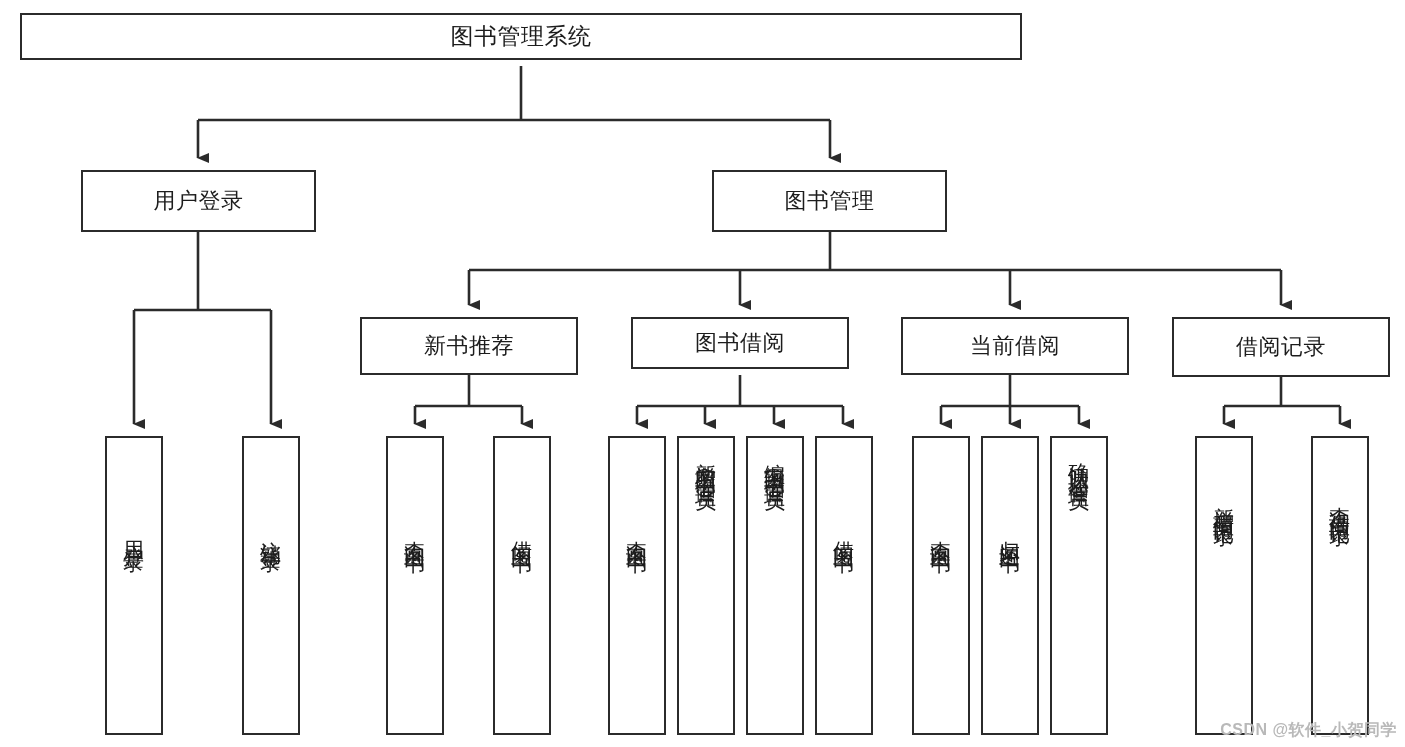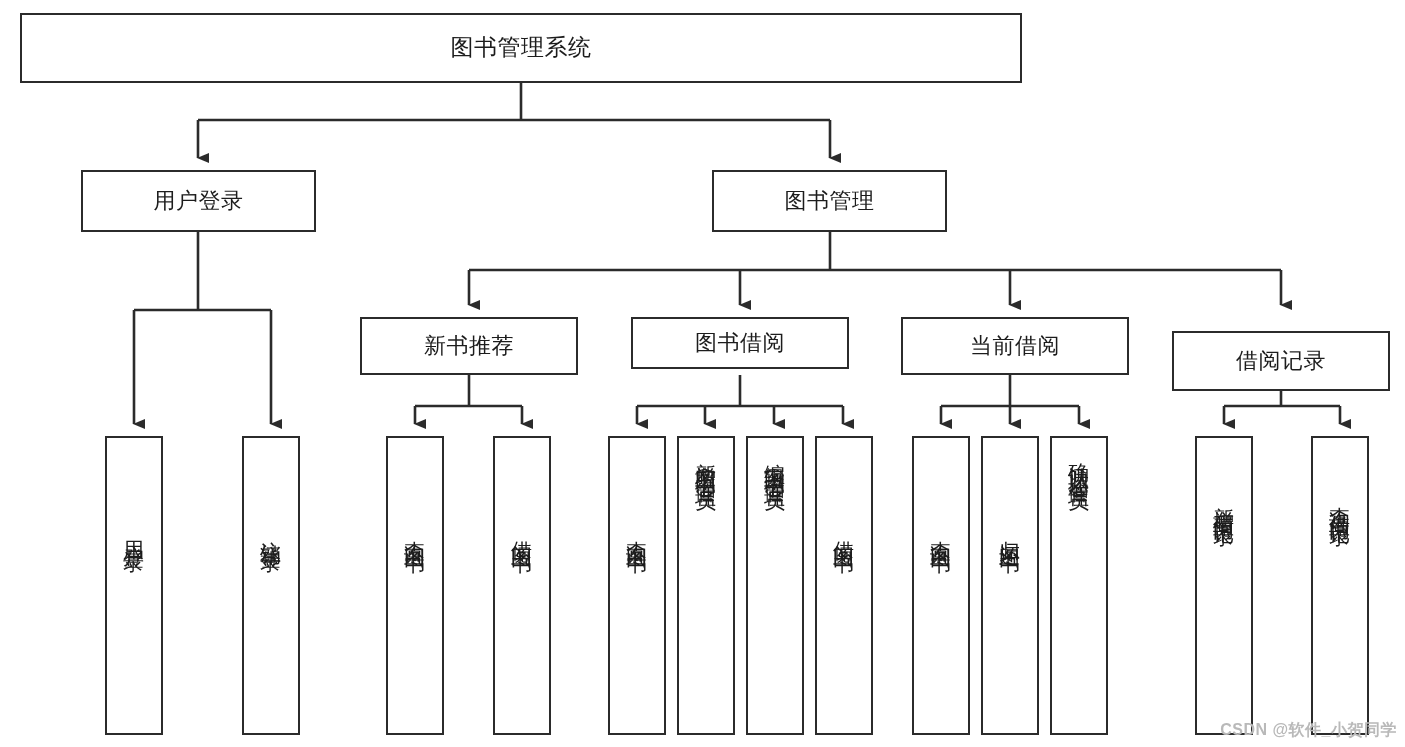--- a/index.html
+++ b/index.html
@@ -118,41 +118,41 @@
       <path d="M1010,406 L1010,424" marker-end="url(#arw)"></path>
       <path d="M1079,406 L1079,424" marker-end="url(#arw)"></path>
 
       <path d="M1281,375 L1281,406"></path>
       <path d="M1224,406 L1340,406"></path>
       <path d="M1224,406 L1224,424" marker-end="url(#arw)"></path>
       <path d="M1340,406 L1340,424" marker-end="url(#arw)"></path>
     </g>
   </svg>
 
-  <div class="node horiz root" style="left:20px; top:13px; width:1002px; height:70px;">
+  <div class="node horiz root" style="left:20px; top:13px; width:1002px; height:47px;">
     <span class="label">图书管理系统</span>
   </div>
 
   <div class="node horiz" style="left:81px; top:170px; width:235px; height:62px;">
     <span class="label">用户登录</span>
   </div>
   <div class="node horiz" style="left:360px; top:317px; width:218px; height:58px;">
     <span class="label">新书推荐</span>
   </div>
 
   <div class="node horiz" style="left:712px; top:170px; width:235px; height:62px;">
     <span class="label">图书管理</span>
   </div>
   <div class="node horiz" style="left:631px; top:317px; width:218px; height:52px;">
     <span class="label">图书借阅</span>
   </div>
   <div class="node horiz" style="left:901px; top:317px; width:228px; height:58px;">
     <span class="label">当前借阅</span>
   </div>
-  <div class="node horiz" style="left:1172px; top:317px; width:218px; height:60px;margin-top:14px;">
+  <div class="node horiz" style="left:1172px; top:317px; width:218px; height:60px;">
     <span class="label">借阅记录</span>
   </div>
 
   <div class="node vert" style="left:105px; top:436px; width:58px; height:299px; padding-top:86px;">
     <span class="label">用户登录</span>
   </div>
   <div class="node vert" style="left:242px; top:436px; width:58px; height:299px; padding-top:86px;">
     <span class="label">注销登录</span>
   </div>
 

